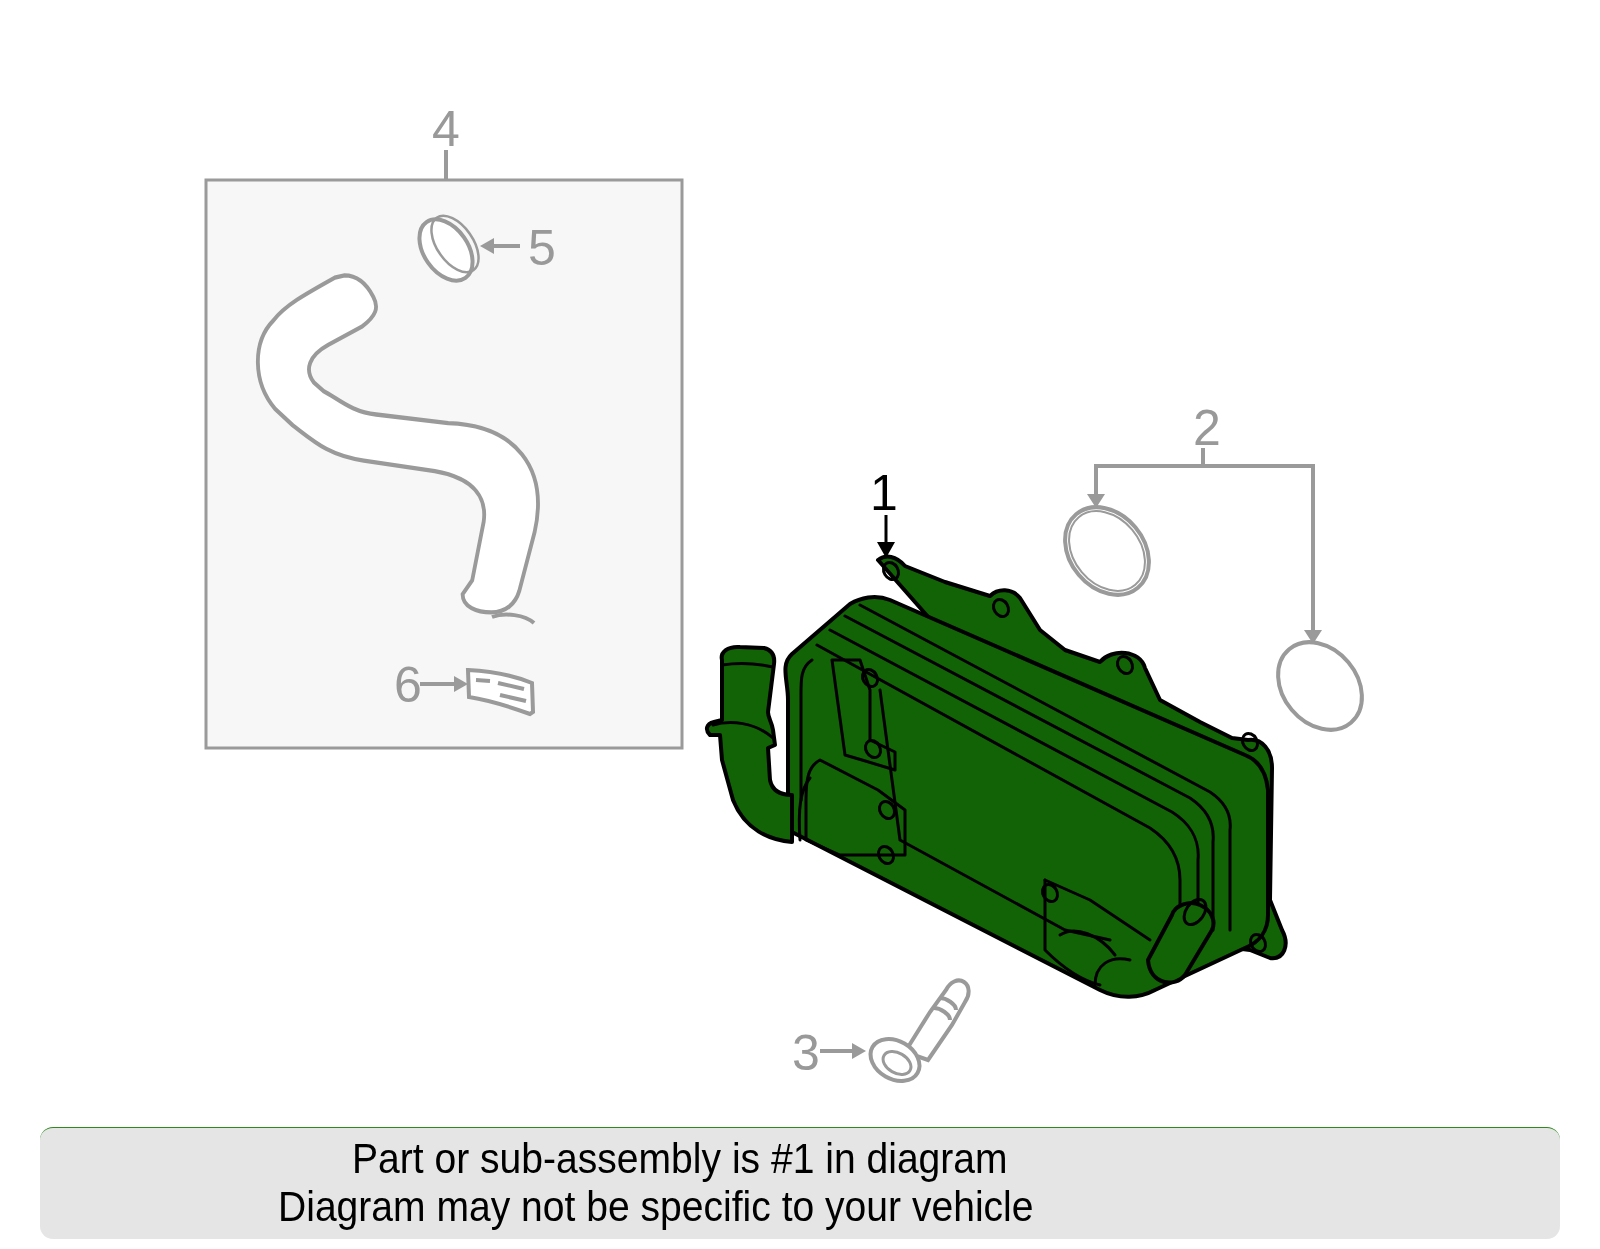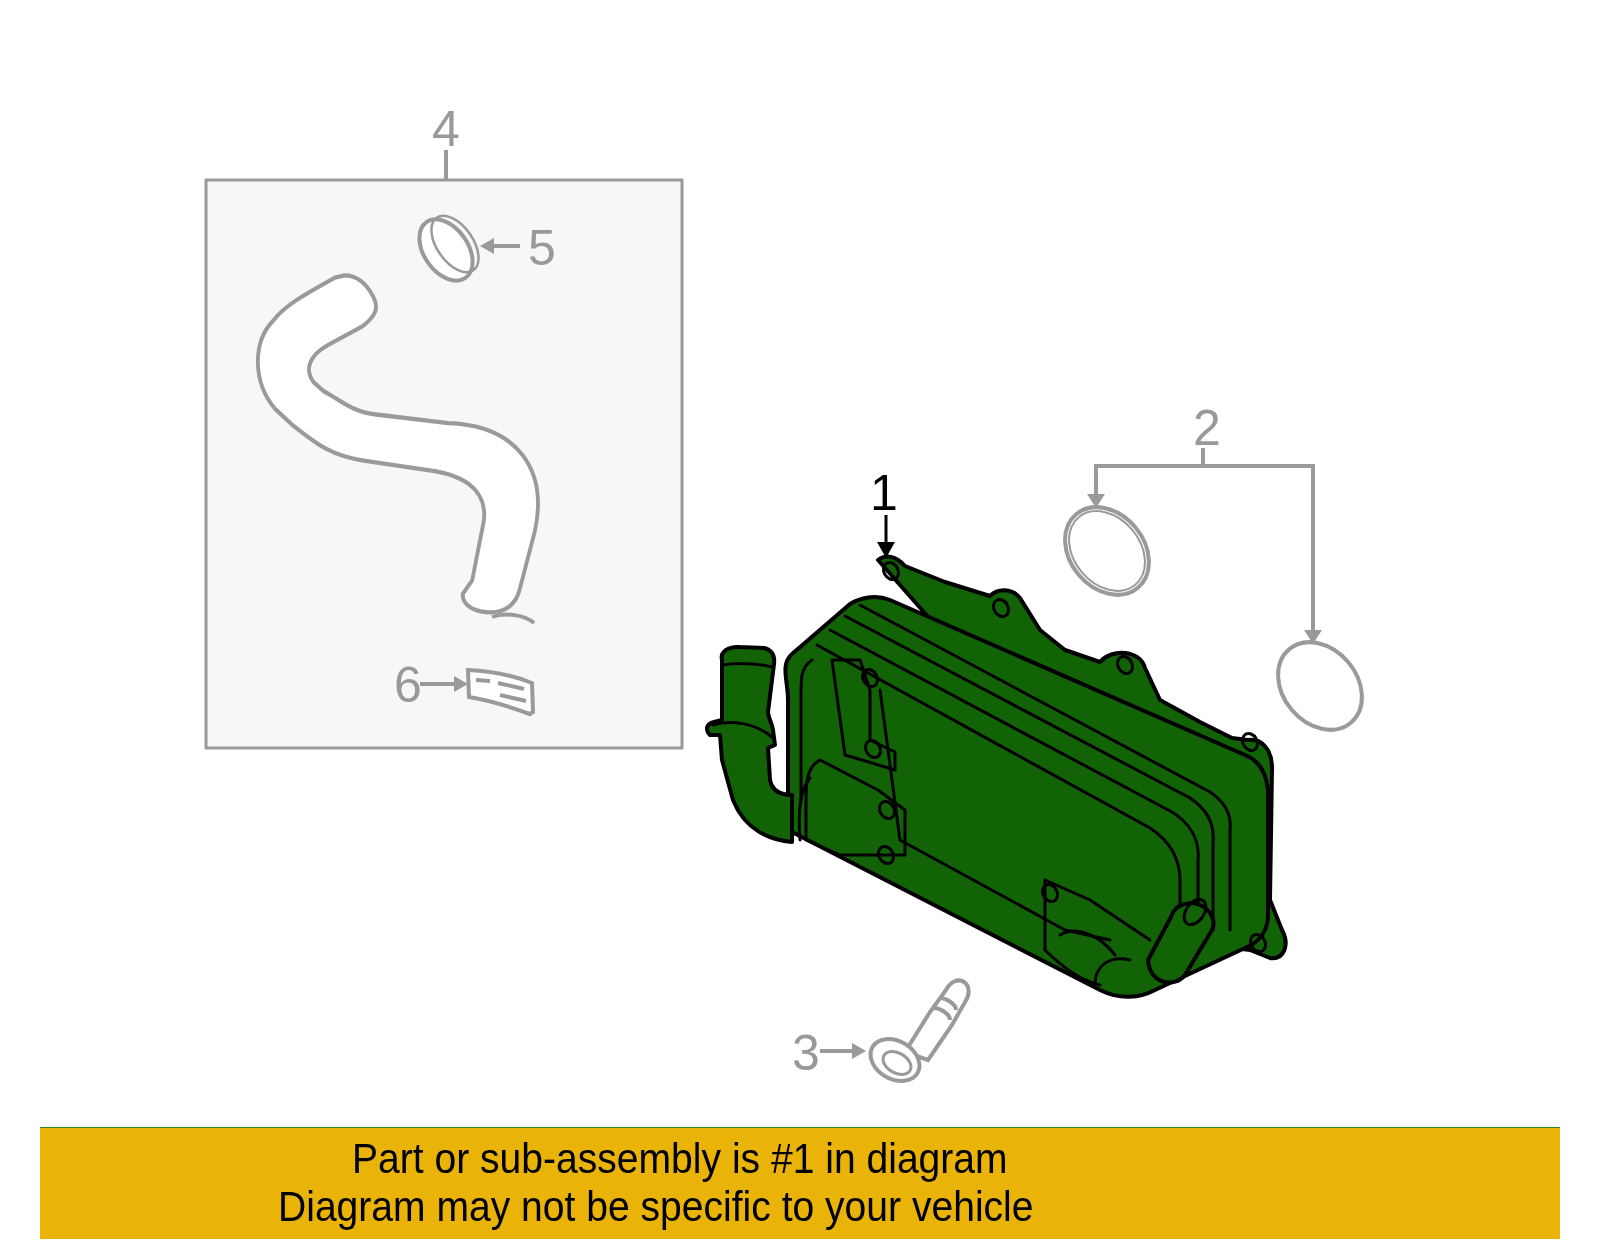--- a/index.html
+++ b/index.html
@@ -6,22 +6,22 @@
   body { width: 1600px; height: 1249px; position: relative; overflow: hidden; font-family: "Liberation Sans", sans-serif; }
   #diagram { position: absolute; left: 0; top: 0; width: 1600px; height: 1249px; }
   .callout { font-family: "Liberation Sans", sans-serif; font-size: 50px; fill: #999999; }
   .callout-main { font-family: "Liberation Sans", sans-serif; font-size: 50px; fill: #000000; }
   .gline { stroke: #9a9a9a; stroke-width: 4; fill: none; }
   .gfill { stroke: #9a9a9a; stroke-width: 4; fill: #ffffff; }
   .part { fill: #126306; stroke: #000; stroke-width: 4; stroke-linejoin: round; }
   .pline { fill: none; stroke: #000; stroke-width: 3; stroke-linejoin: round; stroke-linecap: round; }
   .banner {
     position: absolute; left: 40px; top: 1127px; width: 1520px; height: 111px;
-    background: #eab308; border-top: 1px solid #2f8a1e;
-    display: flex; flex-direction: column; align-items: flex-start;
+    background: #e5e5e5; border-top: 1px solid #2f8a1e;
+    display: flex; flex-direction: column; align-items: flex-start; border-radius: 13px;
   }
   .banner-line {
     font-family: "Liberation Sans", sans-serif; font-size: 42px; line-height: 48px;
     color: #000; white-space: nowrap; transform: scaleX(0.93); transform-origin: left center;
   }
   .banner-line.l1 { margin-left: 312px; margin-top: 7px; }
   .banner-line.l2 { margin-left: 238px; }
 </style>
 </head>
 <body>

